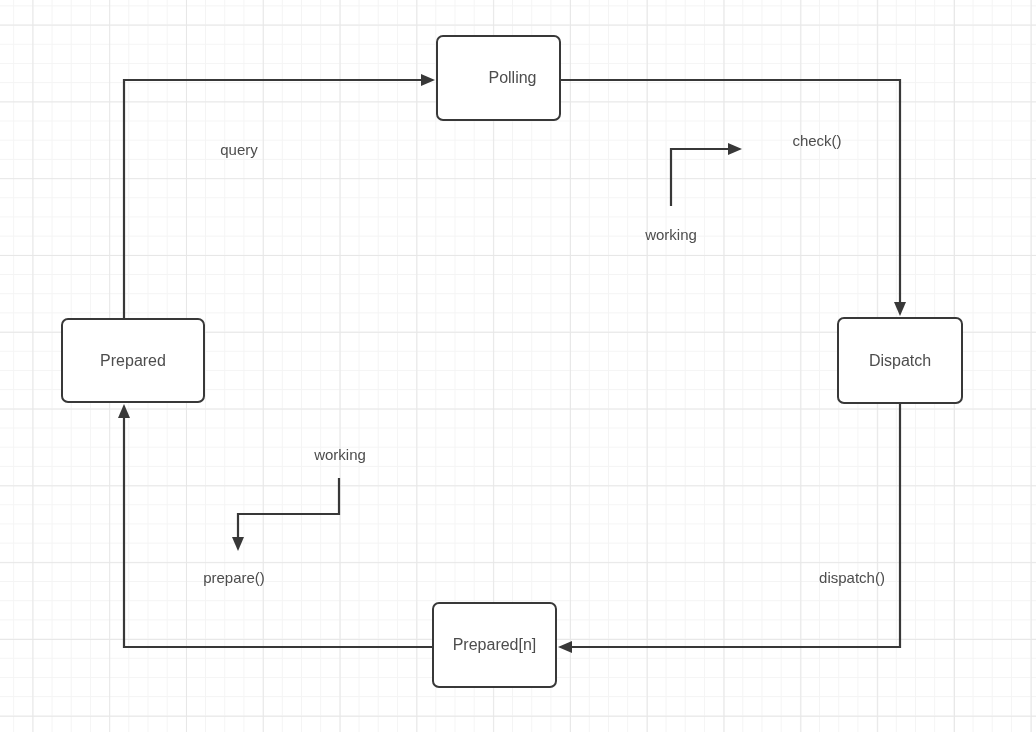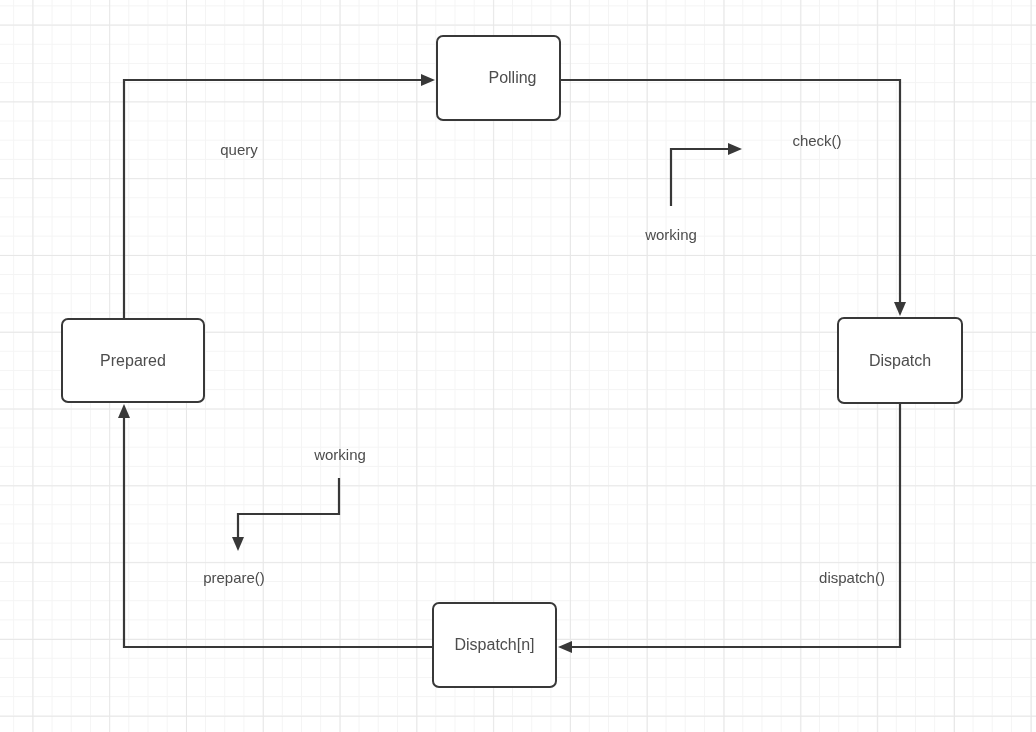--- a/index.html
+++ b/index.html
@@ -95,21 +95,21 @@
   <div class="node node-polling">
     <span>Polling</span>
   </div>
   <div class="node node-prepared">
     <span>Prepared</span>
   </div>
   <div class="node node-dispatch">
     <span>Dispatch</span>
   </div>
   <div class="node node-initial">
-    <span>Dispatch[n]</span>
+    <span>Prepared[n]</span>
   </div>
 
   <div class="edge-label lbl-query">query</div>
   <div class="edge-label lbl-check">check()</div>
   <div class="edge-label lbl-working-top">working</div>
   <div class="edge-label lbl-working-bottom">working</div>
   <div class="edge-label lbl-prepare">prepare()</div>
   <div class="edge-label lbl-dispatch">dispatch()</div>
 
 </div>

